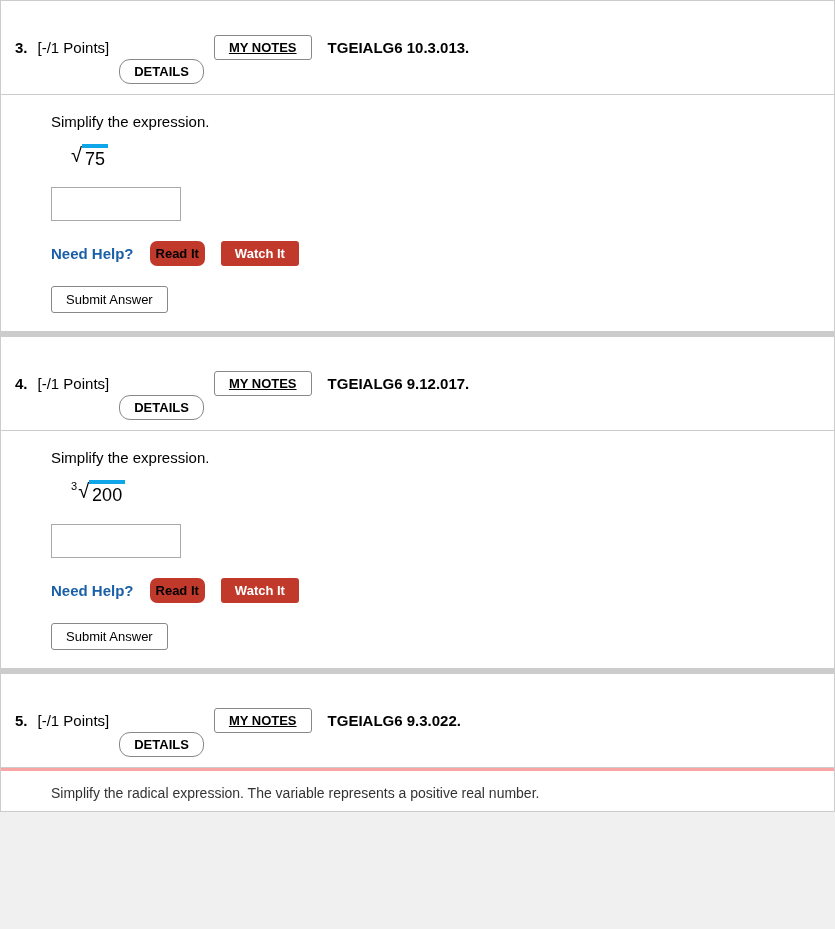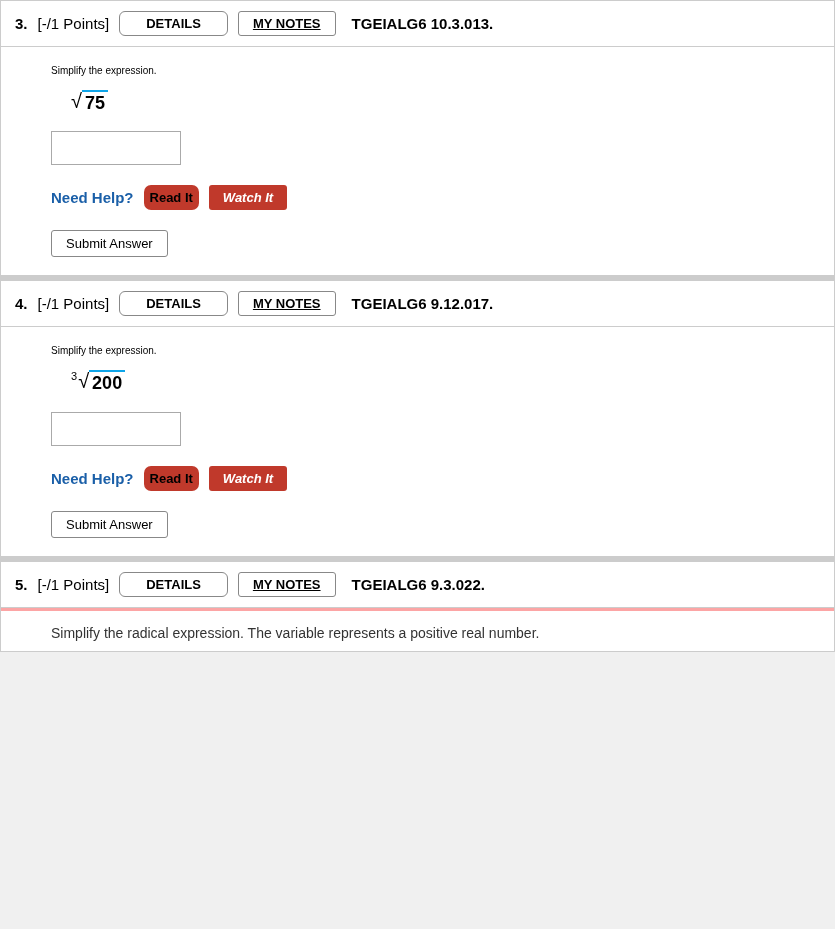--- a/index.html
+++ b/index.html
@@ -32,25 +32,26 @@
 
     .problem-number {
       font-size: 15px;
       font-weight: bold;
       white-space: nowrap;
     }
 
     .btn-details {
       background: #fff;
       border: 1px solid #888;
-      padding: 4px 26px;
-      font-size: 13px;
-      font-weight: bold;
-      cursor: pointer;
-      border-radius: 6px;
+      padding: 4px 14px;
+      font-size: 13px;
+      font-weight: bold;
+      cursor: pointer;
+      border-radius: 11px;
+      margin-top: 48px;
     }
 
     .btn-mynotes {
       background: #fff;
       border: 1px solid #888;
       padding: 4px 14px;
       font-size: 13px;
       font-weight: bold;
       cursor: pointer;
       border-radius: 3px;
@@ -61,21 +62,21 @@
       font-size: 15px;
       font-weight: bold;
       margin-left: 6px;
     }
 
     .problem-body {
       padding: 18px 50px 18px 50px;
     }
 
     .problem-instruction {
-      font-size: 10px;
+      font-size: 15px;
       margin-bottom: 14px;
     }
 
     .math-expression {
       font-size: 18px;
       margin-bottom: 16px;
       margin-left: 20px;
       display: flex;
       align-items: flex-start;
     }
@@ -89,40 +90,39 @@
 
     .radical-index {
       font-size: 11px;
       position: relative;
       top: 0px;
       margin-right: 1px;
       vertical-align: super;
     }
 
     .radical-content {
-      border-top: 2px solid #0ea5e9;
+      border-top: 4px solid #0ea5e9;
       padding: 0 3px;
       display: inline-block;
       line-height: 1.3;
-      font-weight: bold;
     }
 
     .answer-input {
       border: 1px solid #aaa;
       width: 130px;
       height: 34px;
       margin-bottom: 20px;
       padding: 4px 6px;
       font-size: 14px;
     }
 
     .need-help-row {
       display: flex;
       align-items: center;
-      gap: 10px;
+      gap: 16px;
       margin-bottom: 20px;
     }
 
     .need-help-label {
       color: #1a5fa8;
       font-weight: bold;
       font-size: 15px;
     }
 
     .btn-read-it {
@@ -138,21 +138,20 @@
 
     .btn-watch-it {
       background: #c0392b;
       color: #fff;
       border: none;
       padding: 5px 14px;
       font-size: 13px;
       font-weight: bold;
       cursor: pointer;
       border-radius: 3px;
-      font-style: italic;
     }
 
     .btn-submit {
       background: #fff;
       border: 1px solid #888;
       padding: 5px 14px;
       font-size: 13px;
       cursor: pointer;
       border-radius: 3px;
     }

